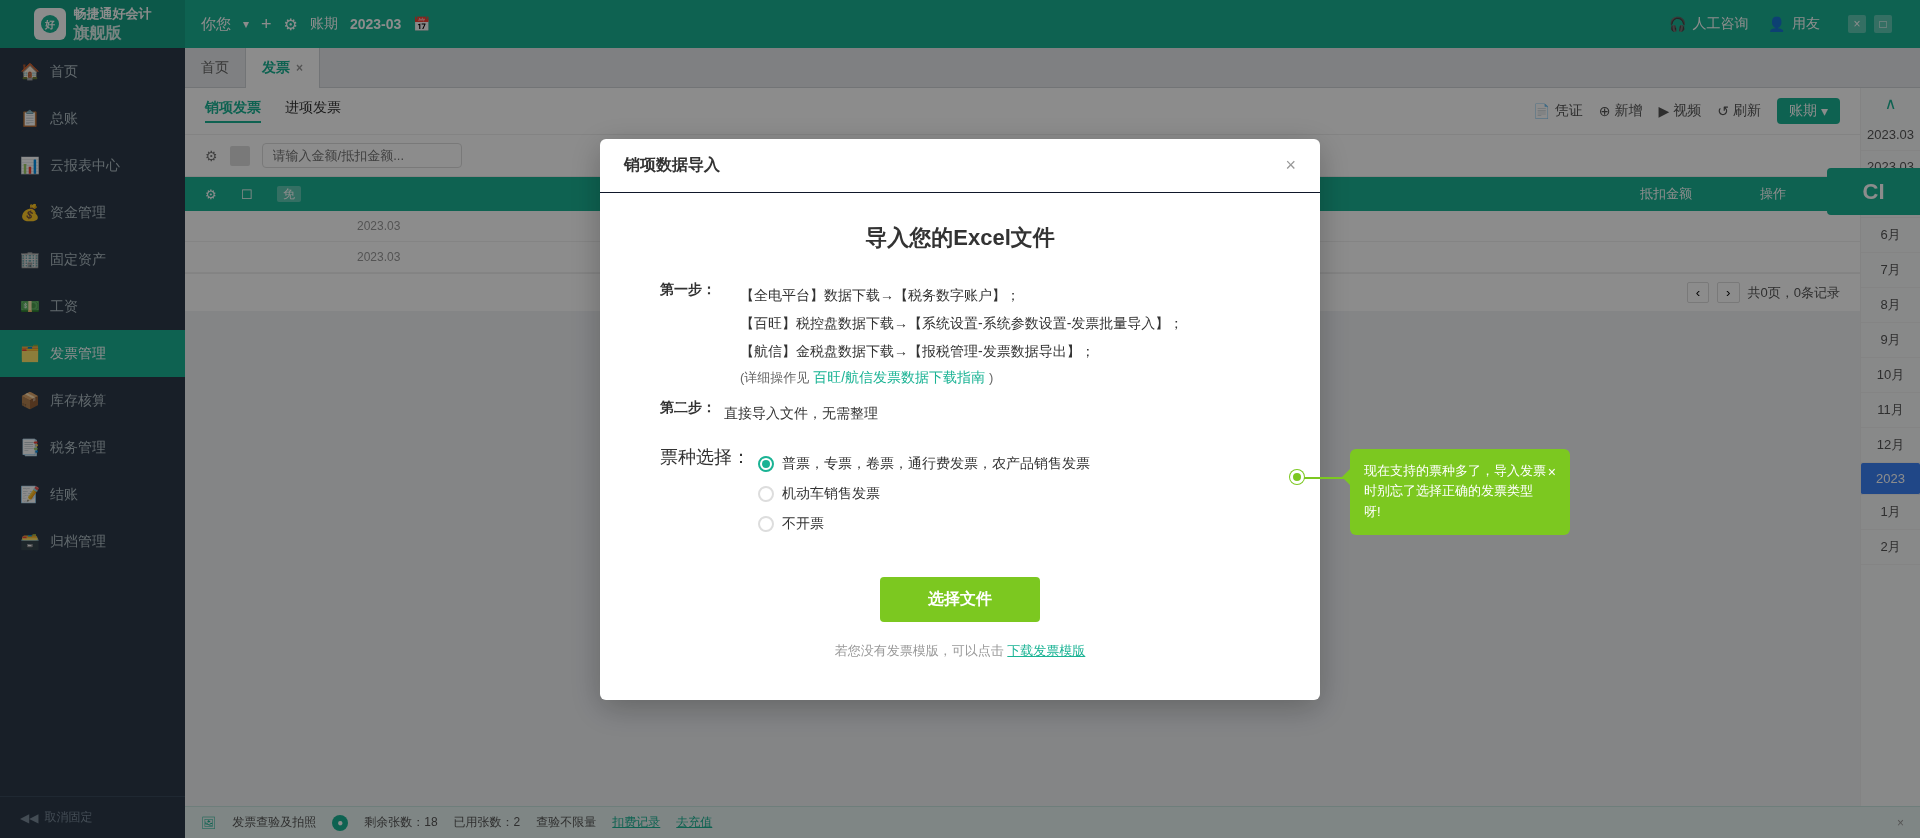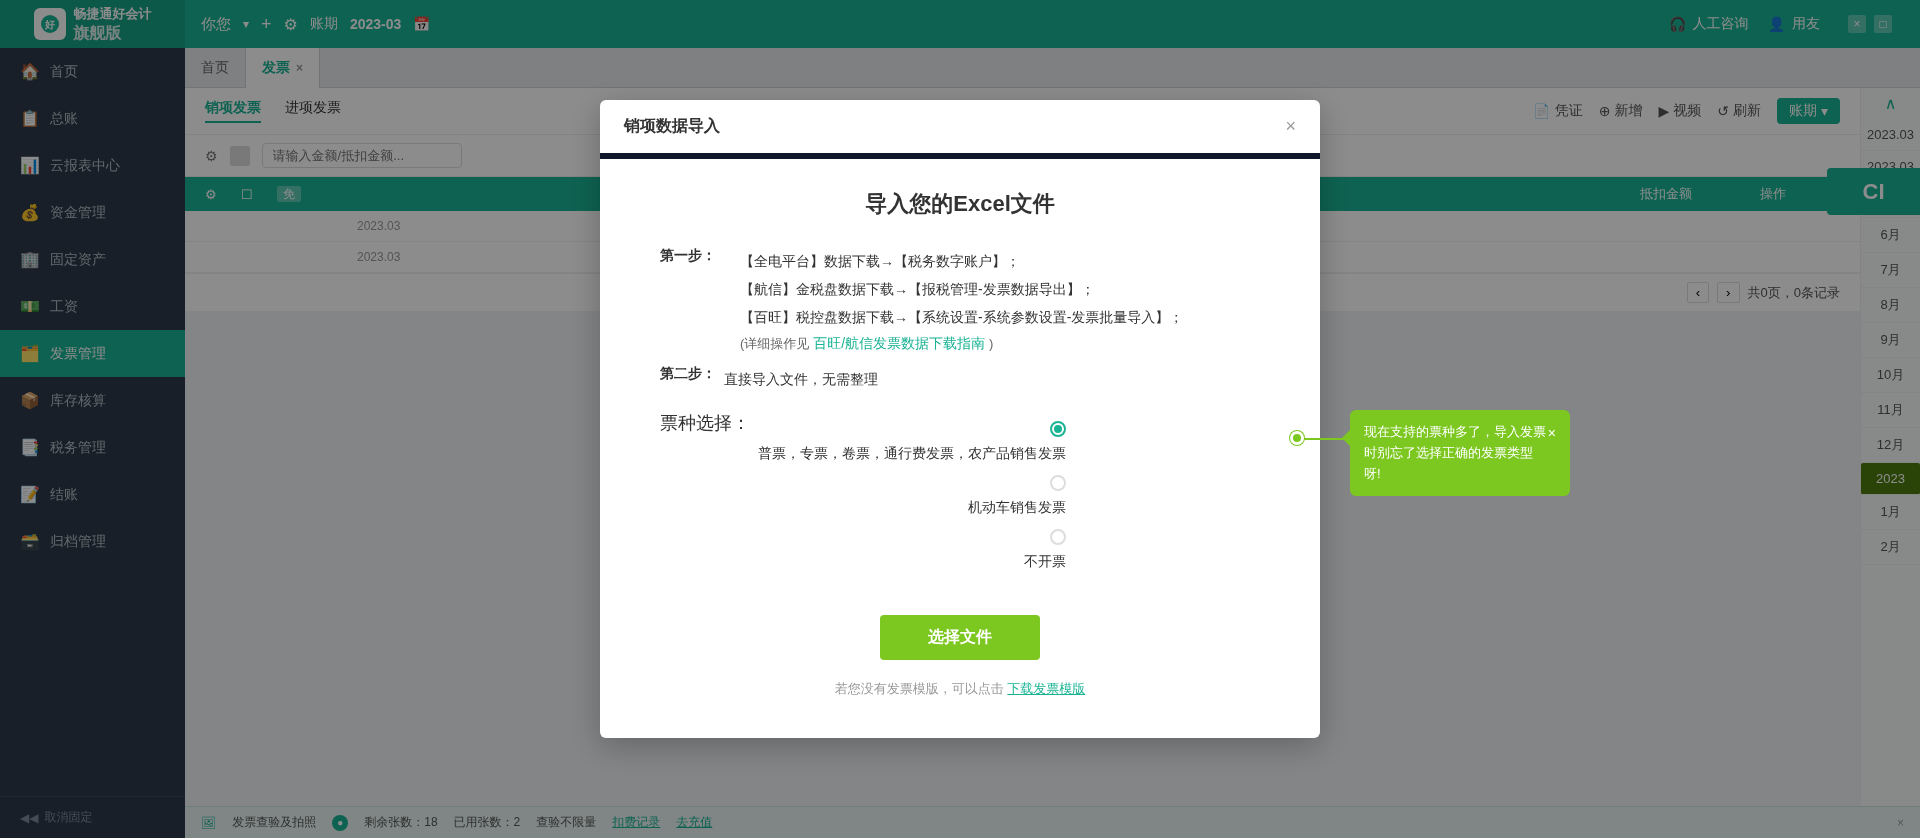--- a/index.html
+++ b/index.html
@@ -67,21 +67,21 @@
     .filter-bar {
       background: white; padding: 8px 20px; display: flex; align-items: center; gap: 12px; border-bottom: 1px solid #eee;
     }
     .filter-input { border: 1px solid #ddd; border-radius: 4px; padding: 4px 10px; font-size: 13px; color: #999; width: 200px; }
 
     
     .right-months {
       position: fixed; right: 0; top: 88px; bottom: 32px; width: 60px; background: #f8f9fa; border-left: 1px solid #eee; overflow-y: auto; z-index: 50;
     }
     .month-item { padding: 8px 6px; text-align: center; font-size: 13px; color: #555; cursor: pointer; border-bottom: 1px solid #f0f0f0; }
-    .month-item.active { background: #4d7c0f; color: white; border-radius: 2px; }
+    .month-item.active { background: #3b82f6; color: white; border-radius: 2px; }
     .month-collapse { color: #1ab394; font-size: 16px; text-align: center; padding: 6px; cursor: pointer; }
 
     
     .bottom-bar {
       position: fixed; bottom: 0; left: 185px; right: 0; height: 32px; background: #e8f4f2; border-top: 1px solid #c8e6e0; display: flex; align-items: center; padding: 0 16px; gap: 16px; font-size: 12px; color: #555; z-index: 90;
     }
     .bottom-badge { background: #1ab394; color: white; border-radius: 50%; width: 16px; height: 16px; display: inline-flex; align-items: center; justify-content: center; font-size: 10px; }
     .bottom-link { color: #1ab394; cursor: pointer; text-decoration: underline; }
     .bottom-close { color: #999; cursor: pointer; margin-left: auto; }
 
@@ -90,33 +90,33 @@
     .page-btn { border: 1px solid #ddd; background: white; padding: 2px 8px; cursor: pointer; border-radius: 2px; }
 
     
     .modal-overlay {
       position: fixed; top: 0; left: 0; right: 0; bottom: 0; background: rgba(0,0,0,0.45); z-index: 200; display: flex; align-items: center; justify-content: center;
     }
     .modal {
       background: white; border-radius: 6px; width: 720px; max-height: 680px; box-shadow: 0 8px 32px rgba(0,0,0,0.25); position: relative;
     }
     .modal-header {
-      display: flex; align-items: center; justify-content: space-between; padding: 16px 24px; border-bottom: 6px solid #0f172a;
+      display: flex; align-items: center; justify-content: space-between; padding: 16px 24px; border-bottom: 1px solid #0f172a;
     }
     .modal-title { font-size: 16px; font-weight: bold; color: #333; }
     .modal-close { color: #999; cursor: pointer; font-size: 18px; }
     .modal-body { padding: 30px 60px 40px; }
     .modal-main-title { text-align: center; font-size: 22px; color: #333; font-weight: bold; margin-bottom: 28px; }
 
     .step-label { color: #333; font-size: 14px; font-weight: bold; margin-bottom: 8px; display: inline-block; }
     .step-text { font-size: 14px; color: #333; line-height: 2; }
     .step-link { color: #1ab394; cursor: pointer; }
 
     .radio-group { margin: 12px 0; }
-    .radio-item { display: flex; align-items: flex-end; gap: 8px; margin-bottom: 12px; font-size: 14px; color: #333; flex-direction: column; }
+    .radio-item { display: flex; align-items: center; gap: 8px; margin-bottom: 12px; font-size: 14px; color: #333; }
     .radio-circle { width: 16px; height: 16px; border-radius: 50%; border: 2px solid #ddd; display: inline-flex; align-items: center; justify-content: center; flex-shrink: 0; }
     .radio-circle.checked { border-color: #1ab394; }
     .radio-circle.checked::after { content: ''; width: 8px; height: 8px; background: #1ab394; border-radius: 50%; }
 
     .btn-select-file {
       display: block; margin: 20px auto; background: #7cc820; color: white; border: none; border-radius: 4px; padding: 12px 48px; font-size: 16px; cursor: pointer; font-weight: bold;
     }
     .modal-footer-text { text-align: center; font-size: 13px; color: #999; margin-top: 16px; }
     .modal-footer-link { color: #1ab394; text-decoration: underline; cursor: pointer; }
 
@@ -365,22 +365,22 @@
       <span class="modal-title">销项数据导入</span>
       <span class="modal-close">×</span>
     </div>
     <div class="modal-body">
       <div class="modal-main-title">导入您的Excel文件</div>
 
       <div style="display:flex;gap:24px;margin-bottom:6px;">
         <span class="step-label">第一步：</span>
         <div>
           <div class="step-text">【全电平台】数据下载→【税务数字账户】；</div>
+          <div class="step-text">【百旺】税控盘数据下载→【系统设置-系统参数设置-发票批量导入】；</div>
           <div class="step-text">【航信】金税盘数据下载→【报税管理-发票数据导出】；</div>
-          <div class="step-text">【百旺】税控盘数据下载→【系统设置-系统参数设置-发票批量导入】；</div>
           <div style="margin-top:4px;">
             <span style="color:#666;font-size:13px;">(详细操作见</span>
             <span class="step-link">百旺/航信发票数据下载指南</span>
             <span style="color:#666;font-size:13px;">)</span>
           </div>
         </div>
       </div>
 
       <div style="display:flex;gap:8px;margin-bottom:16px;margin-top:12px;">
         <span class="step-label">第二步：</span>

